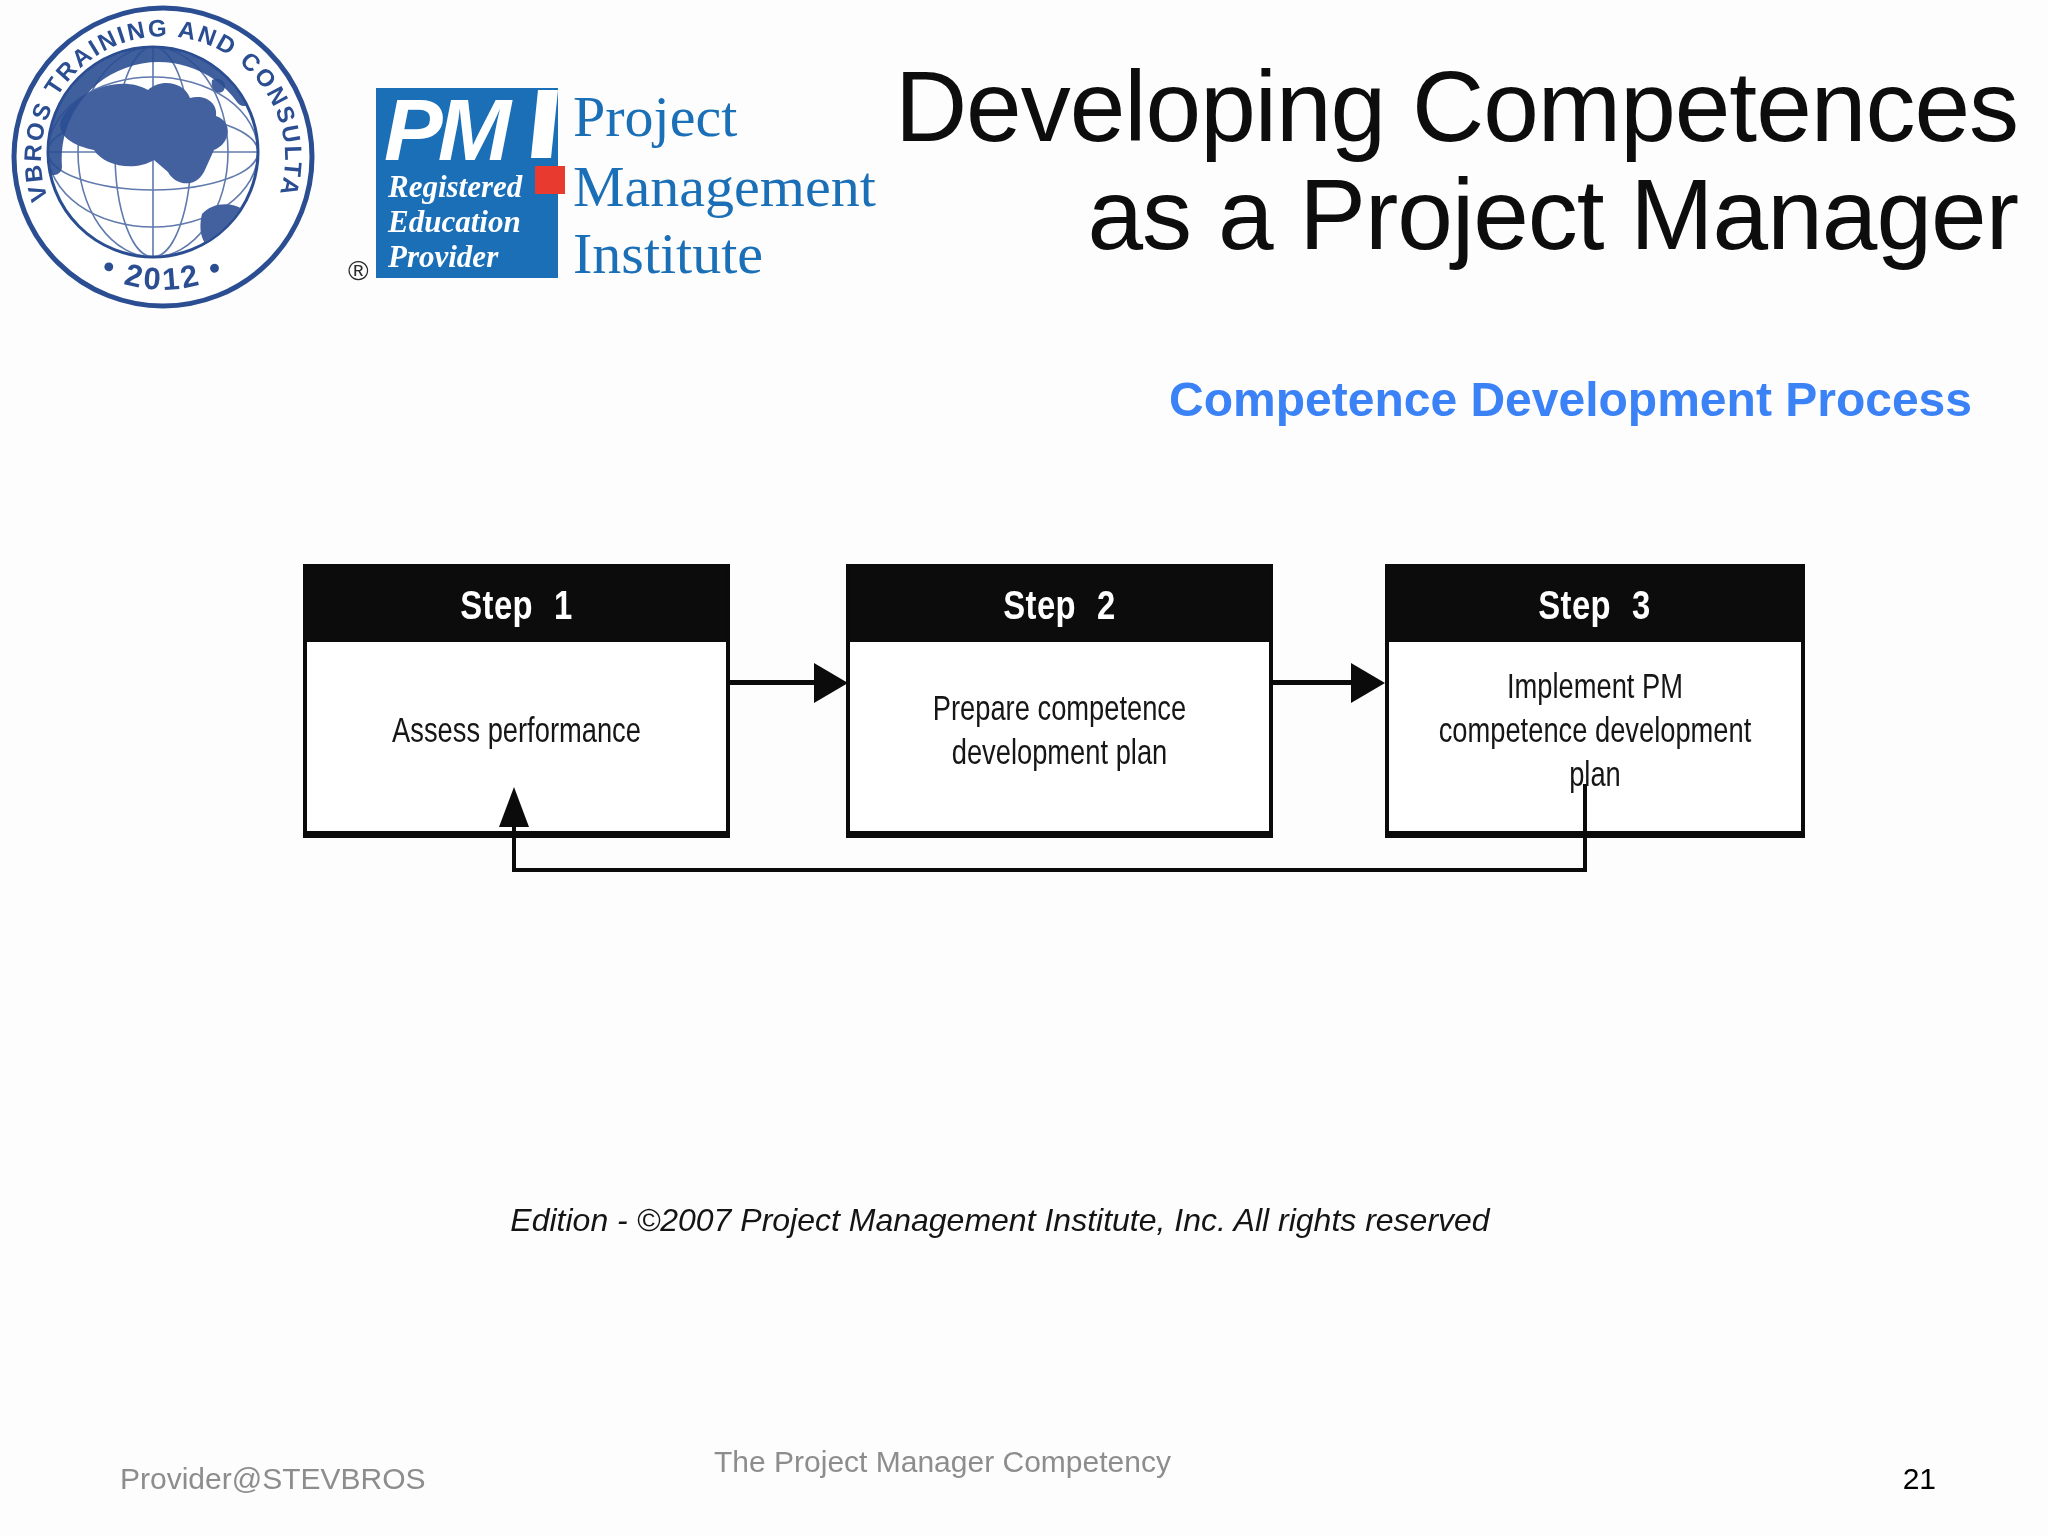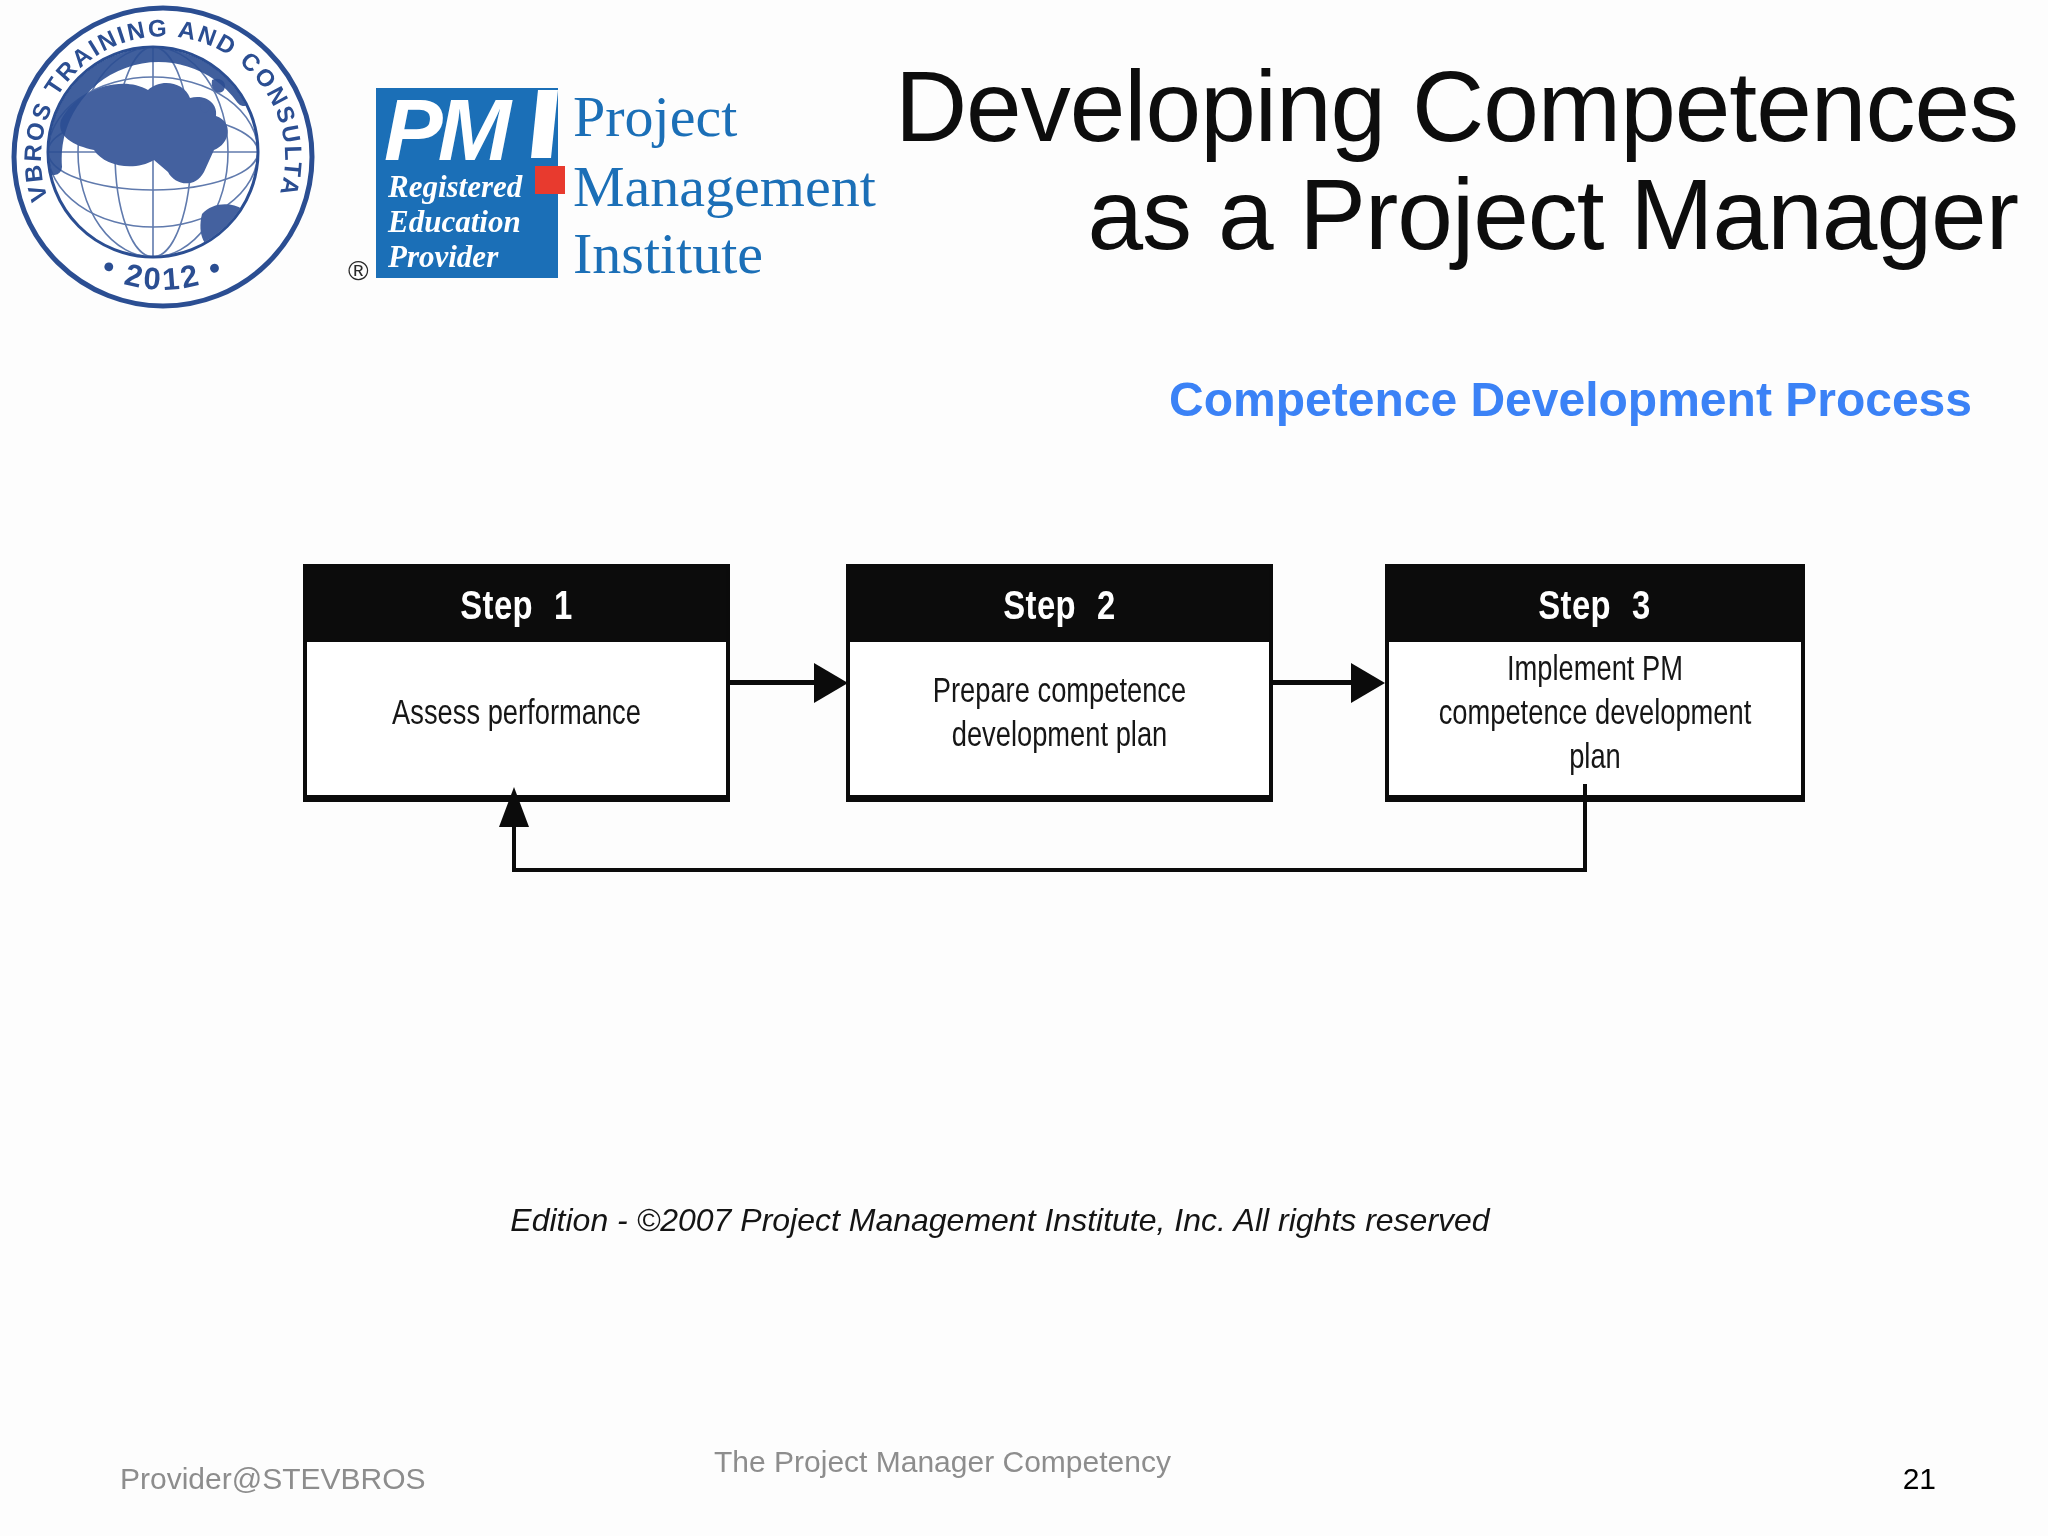--- a/index.html
+++ b/index.html
@@ -33,21 +33,21 @@
   }
   .page-subtitle {
     position: absolute; top: 372px; right: 76px;
     font-size: 48px; font-weight: 700;
     color: #3b82f6; letter-spacing: 0px;
     white-space: nowrap;
   }
 
   
   .step-box {
-    position: absolute; top: 564px; height: 238px;
+    position: absolute; top: 564px; height: 274px;
     background: #ffffff;
     border: 4px solid #0b0b0b; border-bottom-width: 7px;
     box-sizing: border-box;
   }
   .step-box.b1 { left: 303px; width: 427px; }
   .step-box.b2 { left: 846px; width: 427px; }
   .step-box.b3 { left: 1385px; width: 420px; }
   .step-header {
     height: 74px; background: #0c0c0c; color: #ffffff;
     display: flex; align-items: center; justify-content: center;

